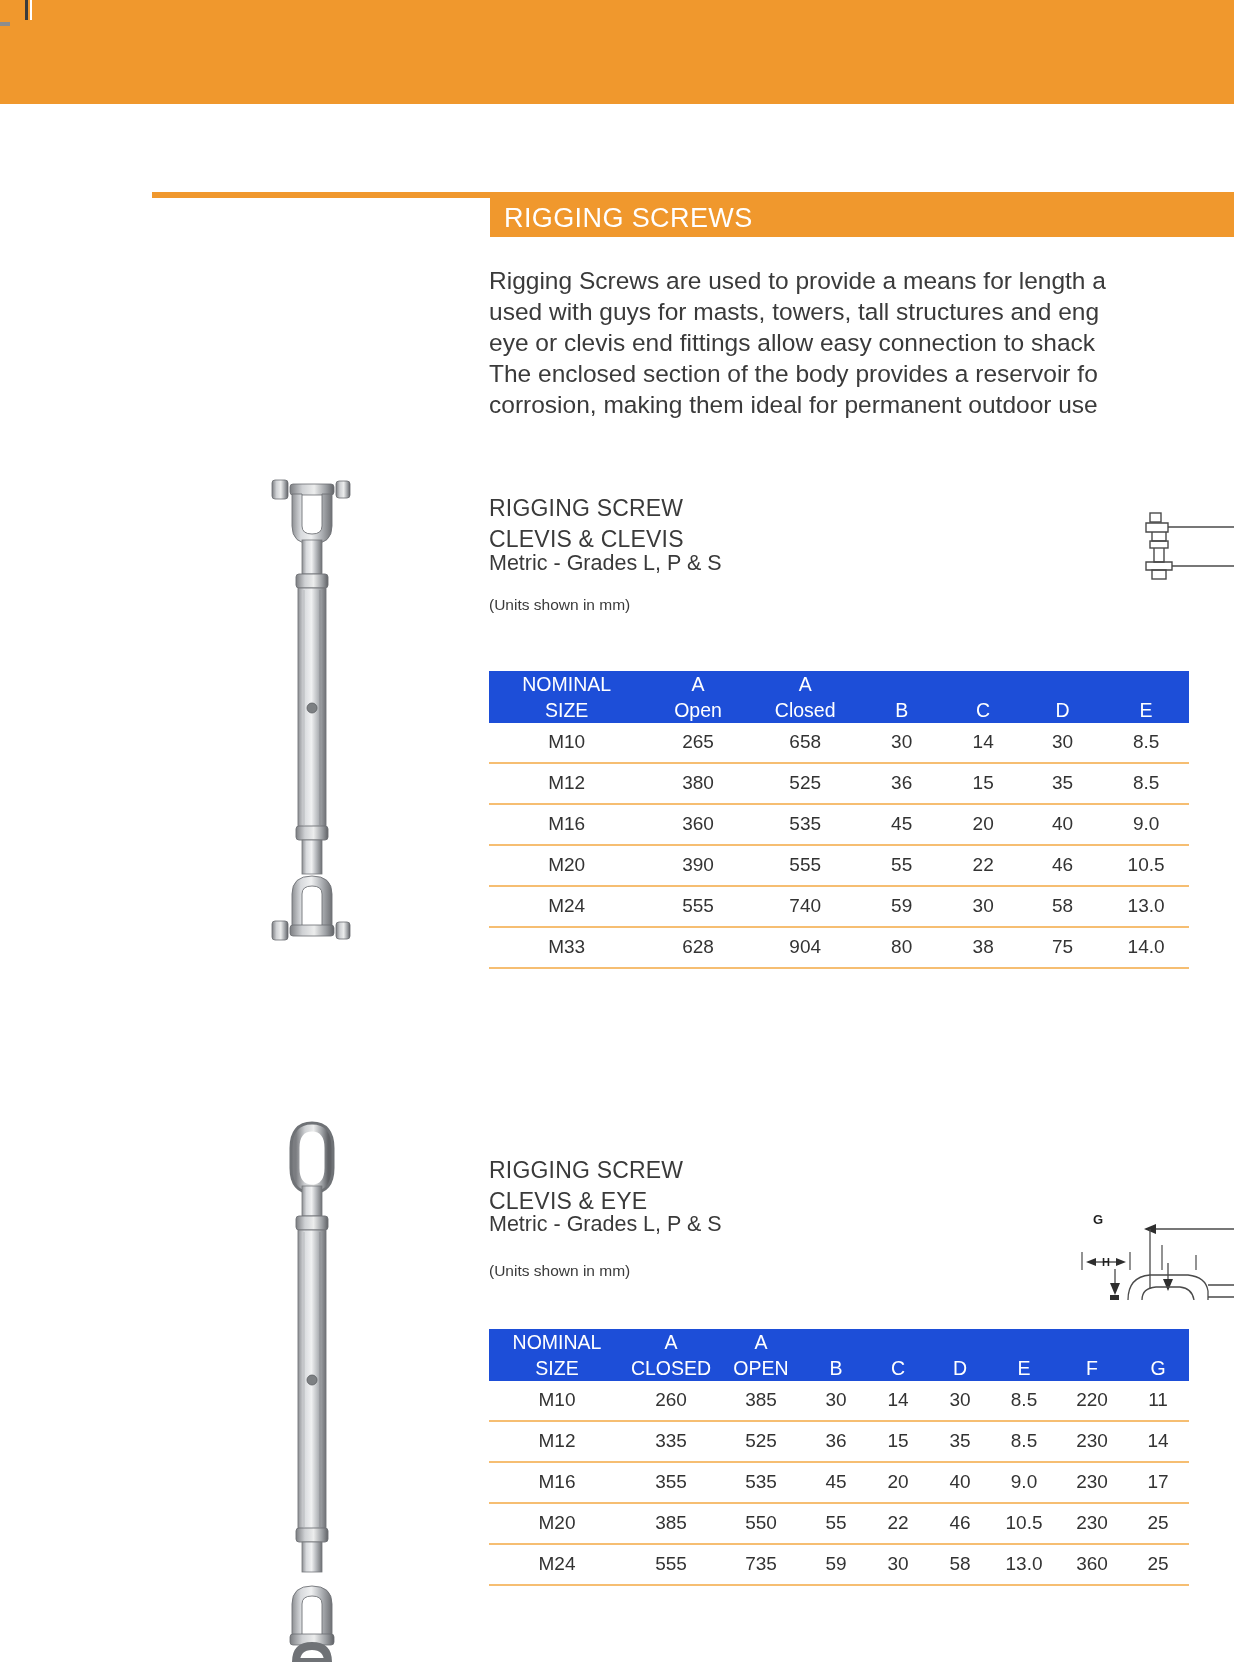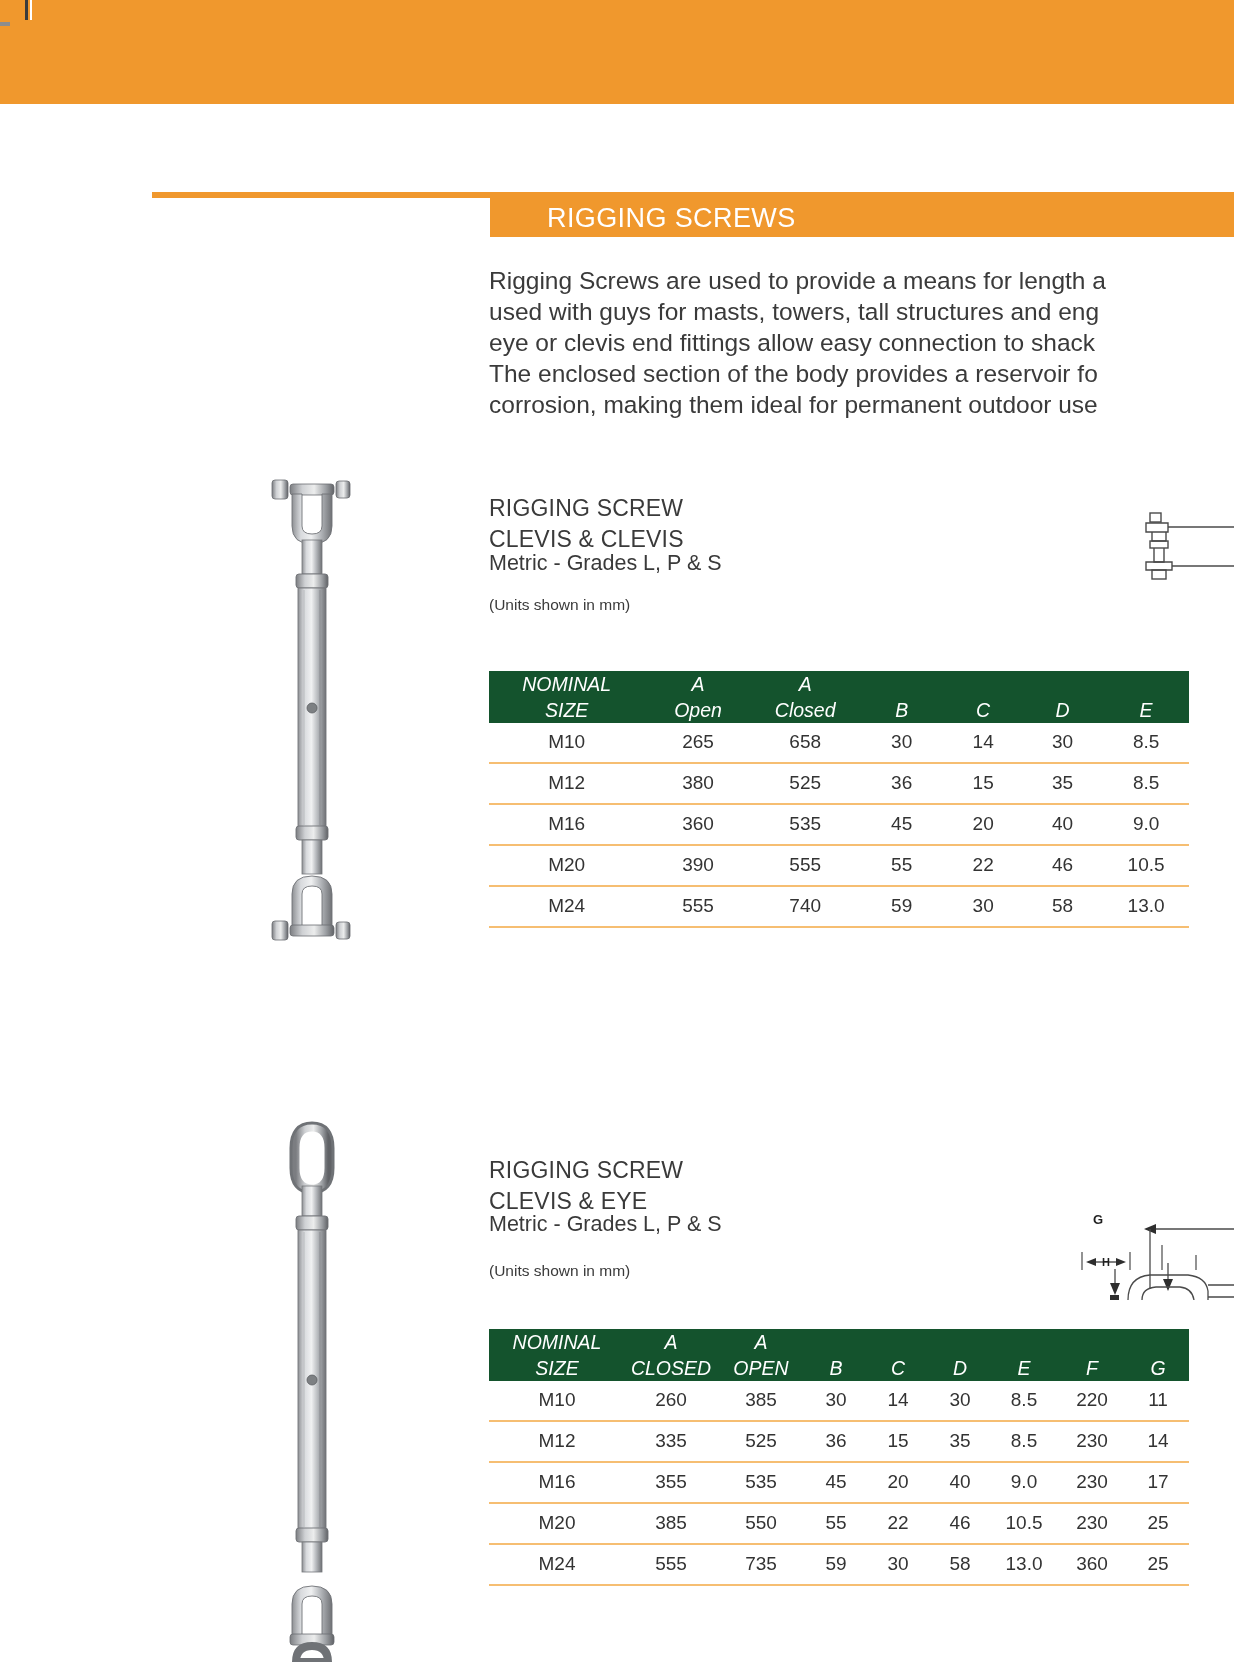--- a/index.html
+++ b/index.html
@@ -51,21 +51,21 @@
     background: #F0982D;
   }
   .heading-bar {
     position: absolute;
     left: 490px; top: 198px;
     width: 744px; height: 39px;
     background: #F0982D;
   }
   .heading-bar-label {
     position: absolute;
-    left: 547px; top: 203px;
+    left: 504px; top: 203px;
     font-size: 27px;
     letter-spacing: 0.4px;
     color: #ffffff;
     white-space: nowrap;
   }
 
   
   .intro {
     position: absolute;
     left: 489px; top: 265px;
@@ -100,22 +100,21 @@
     white-space: nowrap;
   }
 
   
   .spec-table {
     position: absolute;
     border-collapse: collapse;
     font-size: 18.5px;
   }
   .spec-table thead tr {
-    background: #14532d;
-    font-style: italic;
+    background: #1d4ed8;
   }
   .spec-table thead th {
     color: #ffffff;
     font-weight: normal;
     font-size: 19.5px;
     padding: 0;
     vertical-align: bottom;
     line-height: 26px;
     text-align: center;
   }
@@ -307,20 +306,29 @@
     </tr>
     <tr>
       <td>M24</td>
       <td>555</td>
       <td>740</td>
       <td>59</td>
       <td>30</td>
       <td>58</td>
       <td>13.0</td>
     </tr>
+    <tr>
+      <td>M33</td>
+      <td>628</td>
+      <td>904</td>
+      <td>80</td>
+      <td>38</td>
+      <td>75</td>
+      <td>14.0</td>
+    </tr>
   </tbody>
 </table>
 
 <div class="prod-title" style="left:489px; top:1135px;">
   <div>RIGGING SCREW</div>
   <div>CLEVIS &amp; EYE</div>
 </div>
 <div class="prod-grade" style="left:489px; top:1212px;">Metric - Grades L, P &amp; S</div>
 <div class="prod-units" style="left:489px; top:1262px;">(Units shown in mm)</div>
 

